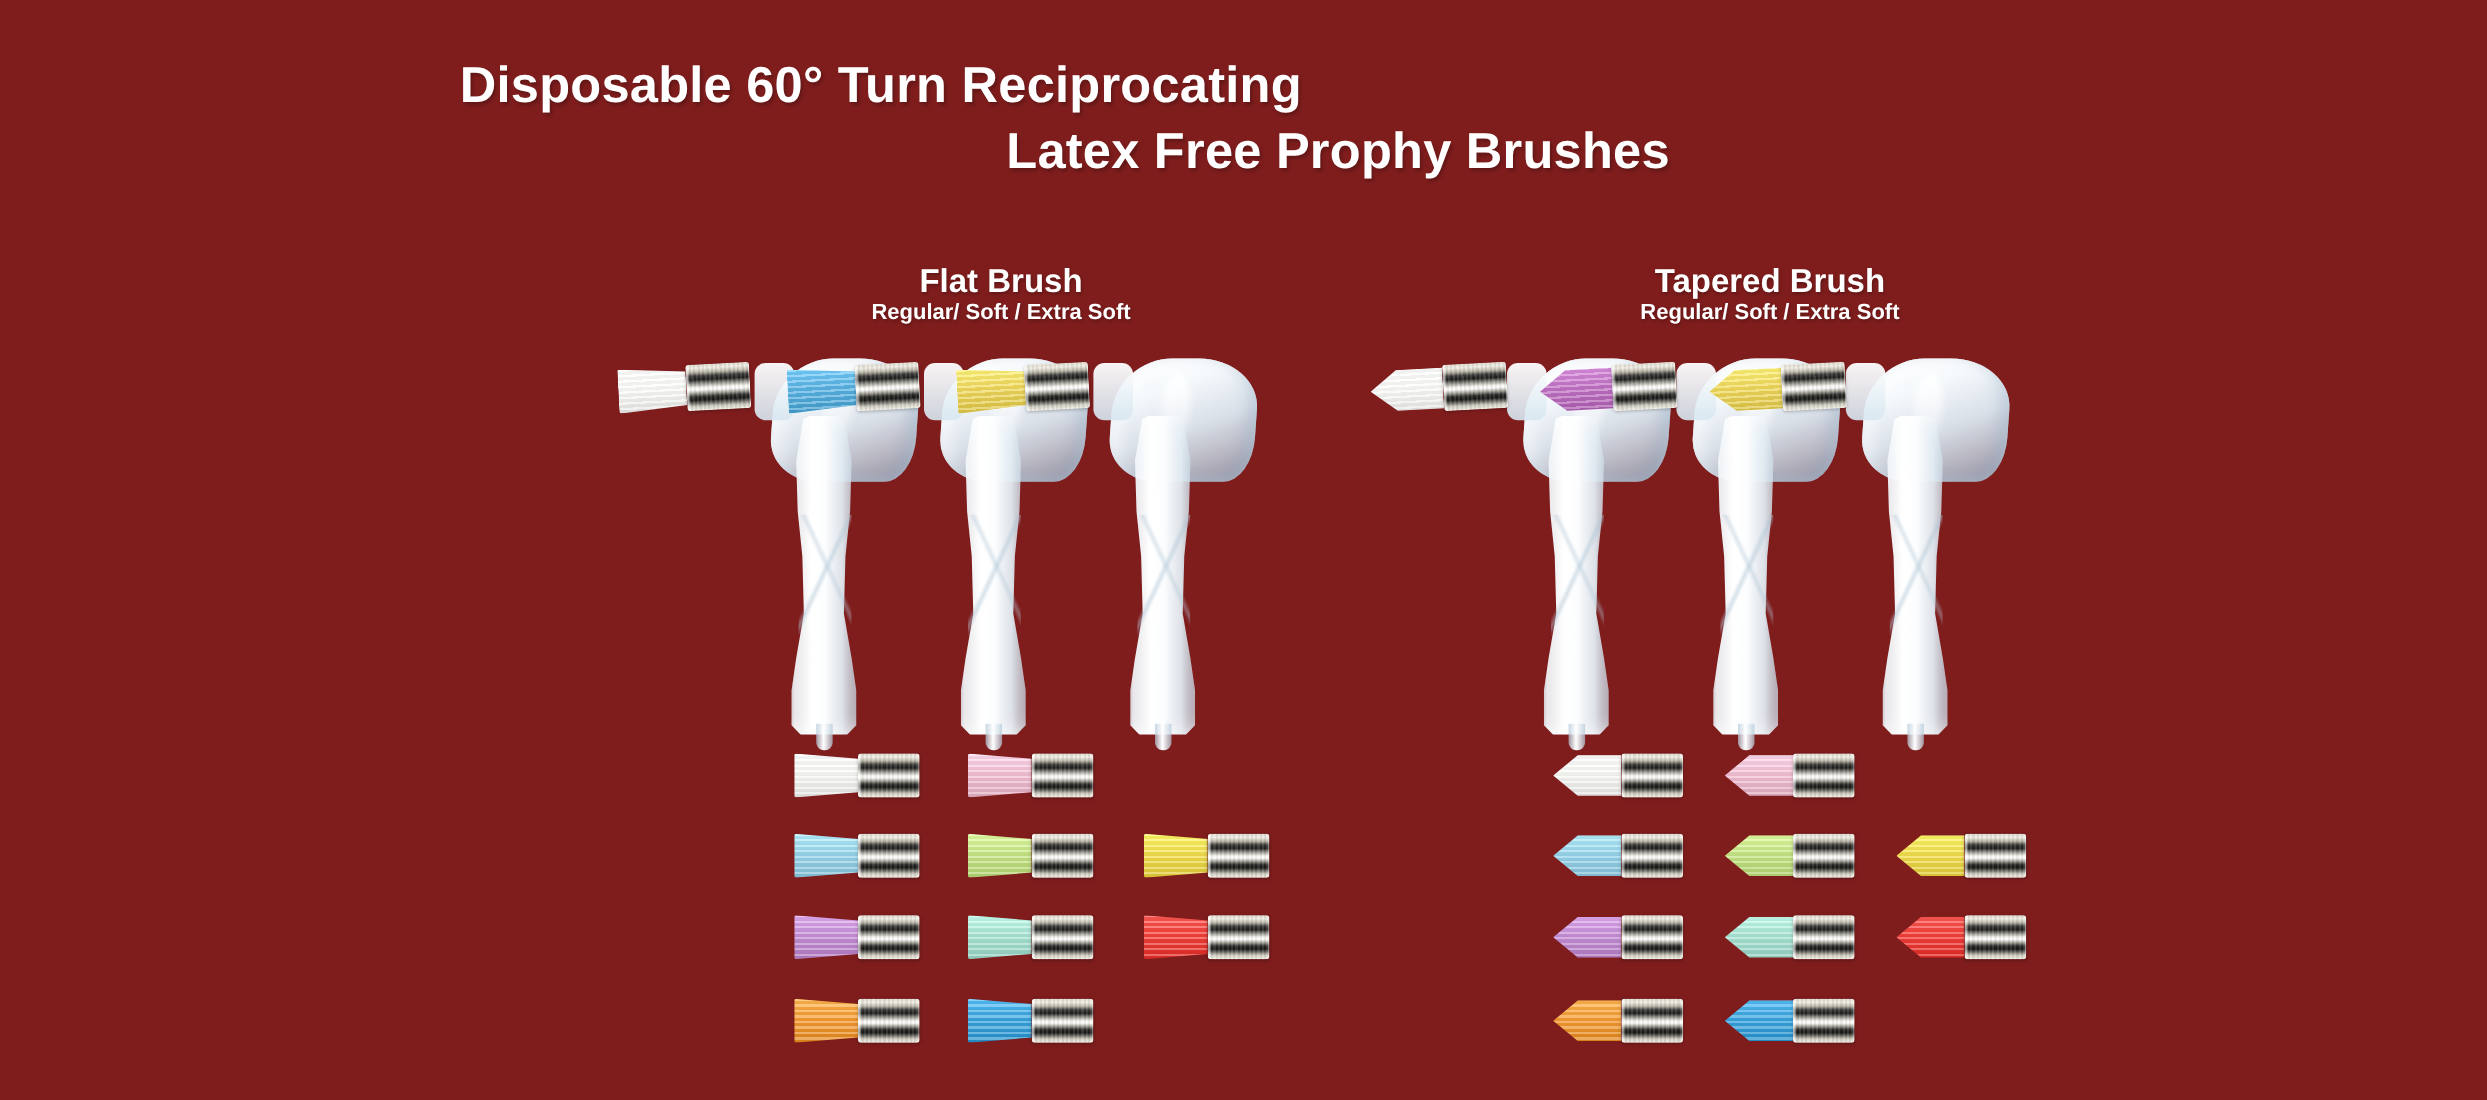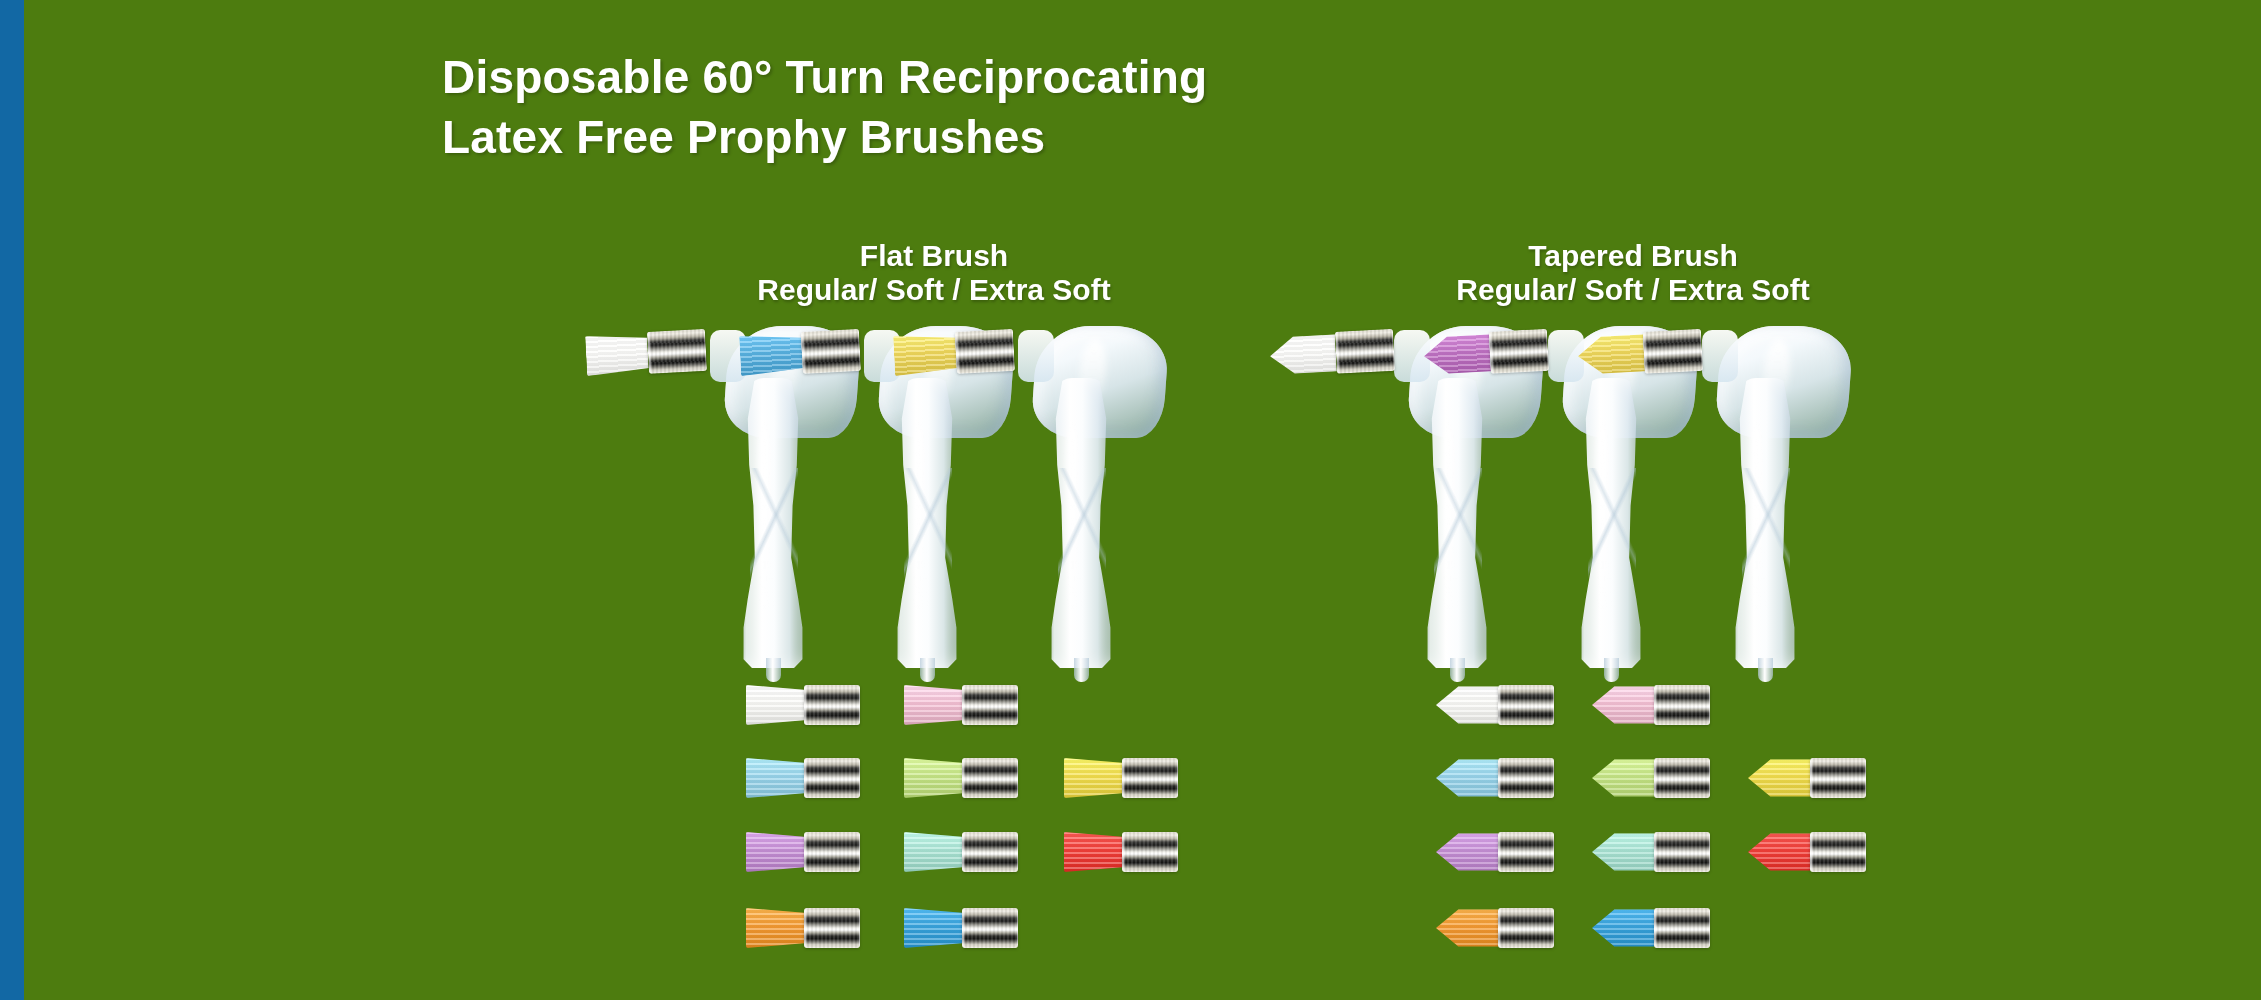--- a/index.html
+++ b/index.html
@@ -11,54 +11,53 @@
     width: 2261px;
     height: 1000px;
     overflow: hidden;
     background: #1268a4;
     font-family: "Liberation Sans", sans-serif;
     position: relative;
   }
   .stage {
     position: absolute;
     inset: 0;
-    background: #4d7c0f;
-    margin-left: 24px;
+    background: #7f1d1d;
   }
 
   
   .main-title {
     position: absolute;
     left: 418px;
     top: 48px;
     width: 1100px;
     color: #ffffff;
     font-size: 46px;
     font-weight: bold;
     line-height: 1.30;
     letter-spacing: 0.2px;
     text-shadow: 2px 2px 3px rgba(0,0,0,0.22);
   }
-  .main-title .l2 { display: block; }
+  .main-title .l2 { display: block; text-align: right; }
 
   .group-head {
     position: absolute;
     text-align: center;
     color: #ffffff;
     font-weight: bold;
     text-shadow: 1px 2px 3px rgba(0,0,0,0.25);
   }
   .group-head .gh-title {
     display: block;
     font-size: 30px;
     line-height: 1.08;
   }
   .group-head .gh-sub {
     display: block;
-    font-size: 30px;
+    font-size: 20px;
     line-height: 1.22;
     white-space: nowrap;
   }
   #head-flat    { left: 610px;  top: 240px; width: 600px; }
   #head-tapered { left: 1309px; top: 240px; width: 600px; }
 
   
   .handpiece {
     position: absolute;
     width: 180px;

